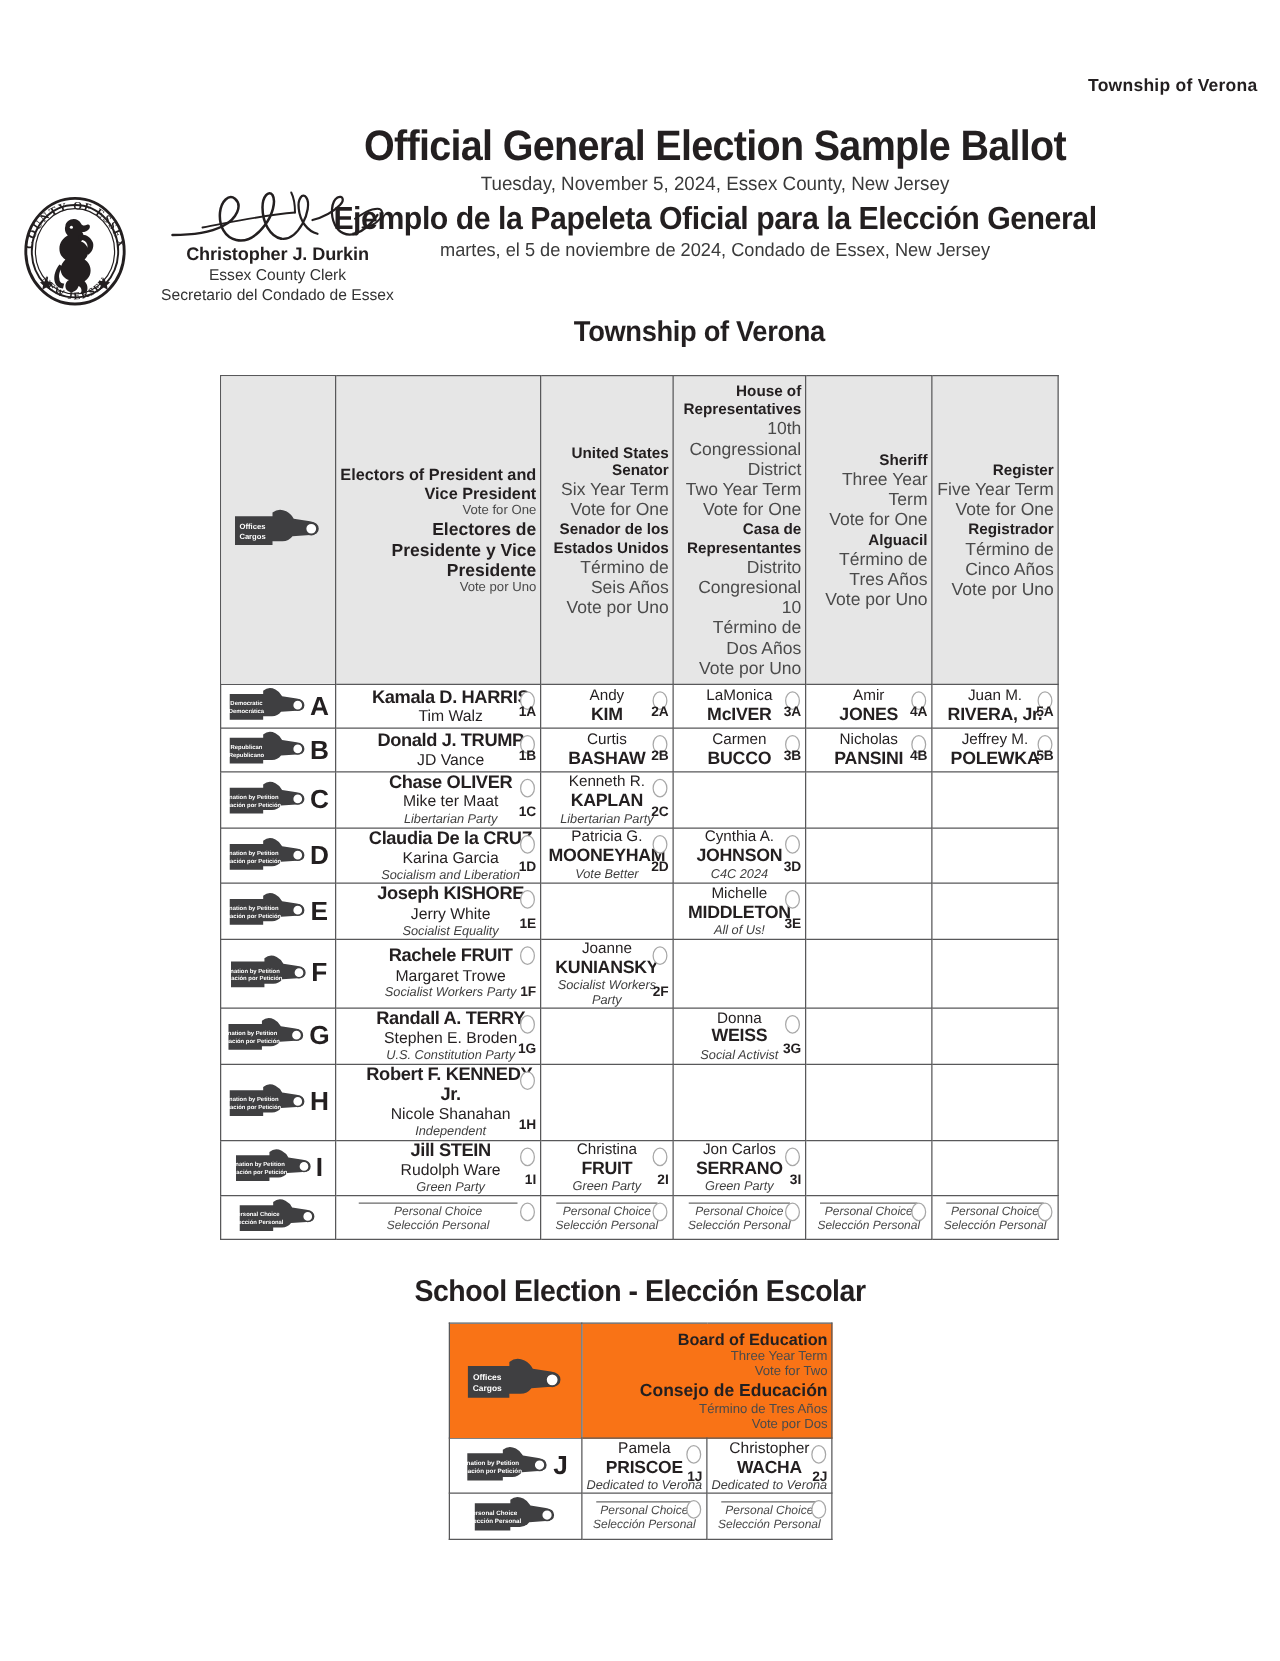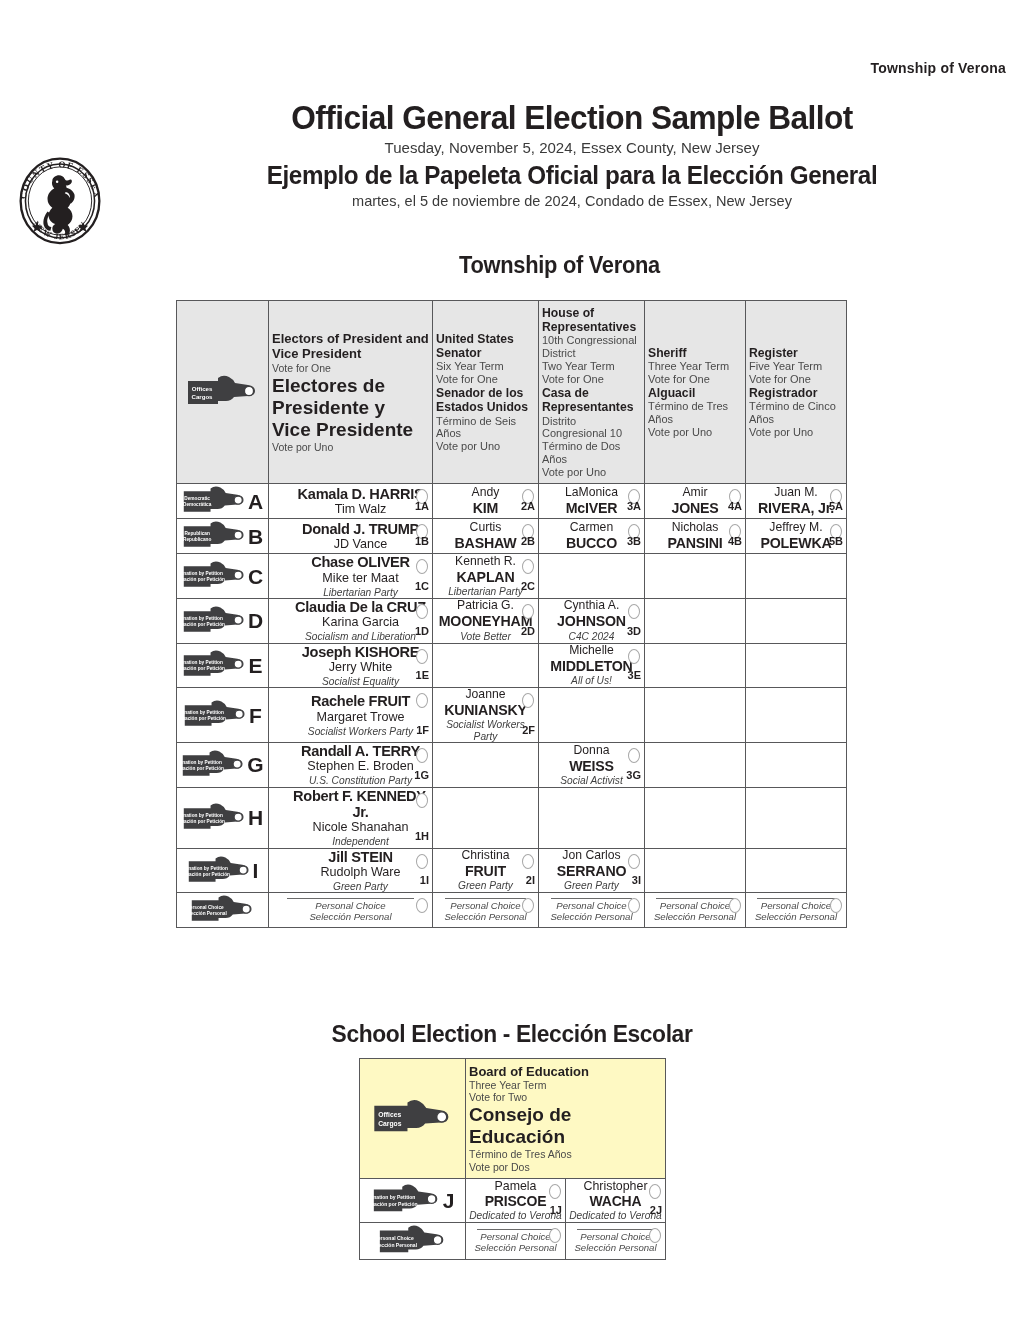--- a/index.html
+++ b/index.html
@@ -70,28 +70,28 @@
 
   col.c-hand { width: 92px; }
   col.c-pres { width: 164px; }
   col.c-sen  { width: 106px; }
   col.c-hou  { width: 106px; }
   col.c-she  { width: 101px; }
   col.c-reg  { width: 101px; }
 
   
   .office {
-    text-align:left; padding: 5px 3px; line-height: 1.16;
+    text-align:right; padding: 5px 3px; line-height: 1.16;
   }
   .o-en-title { font-size: 13px; font-weight:bold; color:#231f20; }
   .o-small { font-size: 10.5px; color:#4a4a4a; }
-  .o-es-title { font-size: 19px; font-weight:bold; color:#231f20; margin-top:1px;}
+  .o-es-title { font-size: 14px; font-weight:bold; color:#231f20; margin-top:1px;}
   .office.narrow .o-en-title,
   .office.narrow .o-es-title { font-size: 12.2px; }
-  .office.narrow .o-small { font-size: 11px; }
+  .office.narrow .o-small { font-size: 14px; }
 
   
   .handcell { text-align:center; position:relative; }
   .hand-wrap { display:flex; align-items:center; justify-content:center; gap:1px; }
   .rowletter {
     font-size: 21px; font-weight: bold; color:#231f20; line-height:1;
     margin-left:-1px;
   }
 
   
@@ -122,21 +122,21 @@
   .school-head {
     position:absolute; top:1020px; left:0; width:1024px; text-align:center;
     font-size: 24px; font-weight:bold; color:#231f20; letter-spacing:-.4px;
     transform: scaleX(.95); transform-origin:center;
   }
   .school {
     position:absolute; top:1058px; left:359px; width:306px;
     border-collapse: collapse; table-layout: fixed;
   }
   .school td { border:1.5px solid #58585a; padding:0; vertical-align:middle; }
-  .school .hdr-cell { background:#fef9c3; }
+  .school .hdr-cell { background:#f97316; }
   col.s-hand { width: 106px; }
   col.s-c1 { width: 100px; }
   col.s-c2 { width: 100px; }
 
   .sr-name { font-size: 12.4px; color:#231f20; line-height:1.16;}
   .sr-last { font-size: 14px; font-weight:bold; color:#231f20; line-height:1.16; letter-spacing:-.2px;}
   .sr-slog { font-size: 10.2px; font-style:italic; color:#3f3f3f; line-height:1.14; margin-top:1px;}
 </style>
 </head>
 <body>
@@ -170,20 +170,41 @@
           <path d="M53 38 c5 -2 10 1 12 6 c1 4 -1 8 -4 10 l-3 -3 c2 -1 3 -4 2 -6
                    c-1 -3 -4 -4 -7 -3z"></path>
           <path d="M37 62 c-3 4 -5 9 -4 14 c1 4 4 6 7 6 l1 -4 c-2 0 -4 -1 -4 -4 c-1 -4 1 -8 3 -10z"></path>
           <circle cx="47" cy="31" r="1.3" fill="#fff"></circle>
         </g>
         <path d="M26 73 l1.6 3.4 3.7 .4 -2.7 2.6 .7 3.7 -3.3 -1.8 -3.3 1.8 .7 -3.7
                  -2.7 -2.6 3.7 -.4z" fill="#231f20"></path>
         <path d="M74 73 l1.6 3.4 3.7 .4 -2.7 2.6 .7 3.7 -3.3 -1.8 -3.3 1.8 .7 -3.7
                  -2.7 -2.6 3.7 -.4z" fill="#231f20"></path>
       </svg>
+    </div>
+    <div class="sig-col">
+      <svg class="sig-svg" viewBox="0 0 180 52">
+        <g fill="none" stroke="#231f20" stroke-linecap="round" stroke-linejoin="round">
+          <path d="M6 40 C20 40 34 39 46 33 C58 27 62 16 56 11 C51 7 45 13 44 22
+                   C43 33 48 42 57 44 C66 46 74 40 80 32 C86 24 89 13 86 8
+                   C83 4 78 9 78 18 C78 30 84 41 93 43" stroke-width="2"></path>
+          <path d="M93 43 C100 44 106 38 110 31 C114 24 116 14 113 10
+                   C110 6 106 11 107 19 C108 29 114 37 122 39" stroke-width="1.8"></path>
+          <path d="M118 28 C126 26 134 22 140 16 C144 12 142 8 138 10
+                   C133 13 132 24 136 32 C139 38 145 41 152 39
+                   C159 37 165 31 170 24" stroke-width="1.8"></path>
+          <path d="M152 27 C158 23 164 19 170 19 C174 19 175 23 172 27
+                   C169 31 163 34 158 34" stroke-width="1.6"></path>
+          <path d="M30 34 C52 30 78 24 104 22" stroke-width="1.5"></path>
+          <path d="M101 6 C103 10 104 16 104 22" stroke-width="1.6"></path>
+        </g>
+      </svg>
+      <div class="clerk-name">Christopher J. Durkin</div>
+      <div class="clerk-role">Essex County Clerk</div>
+      <div class="clerk-role">Secretario del Condado de Essex</div>
     </div>
   </div>
 </div>
 
 <div class="masthead">
   <div class="title-block">
     <div class="t-main">Official General Election Sample Ballot</div>
     <div class="t-sub">Tuesday, November 5, 2024, Essex County, New Jersey</div>
     <div class="t-main2">Ejemplo de la Papeleta Oficial para la Elección General</div>
     <div class="t-sub2">martes, el 5 de noviembre de 2024, Condado de Essex, New Jersey</div>

